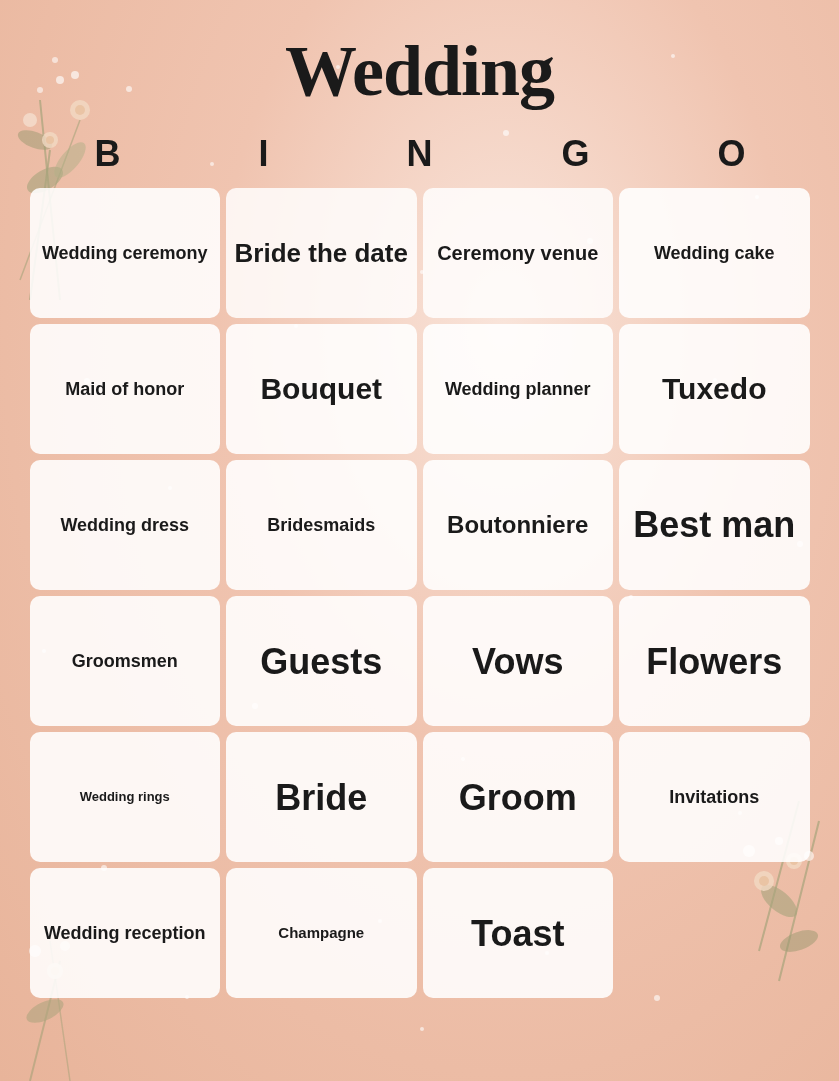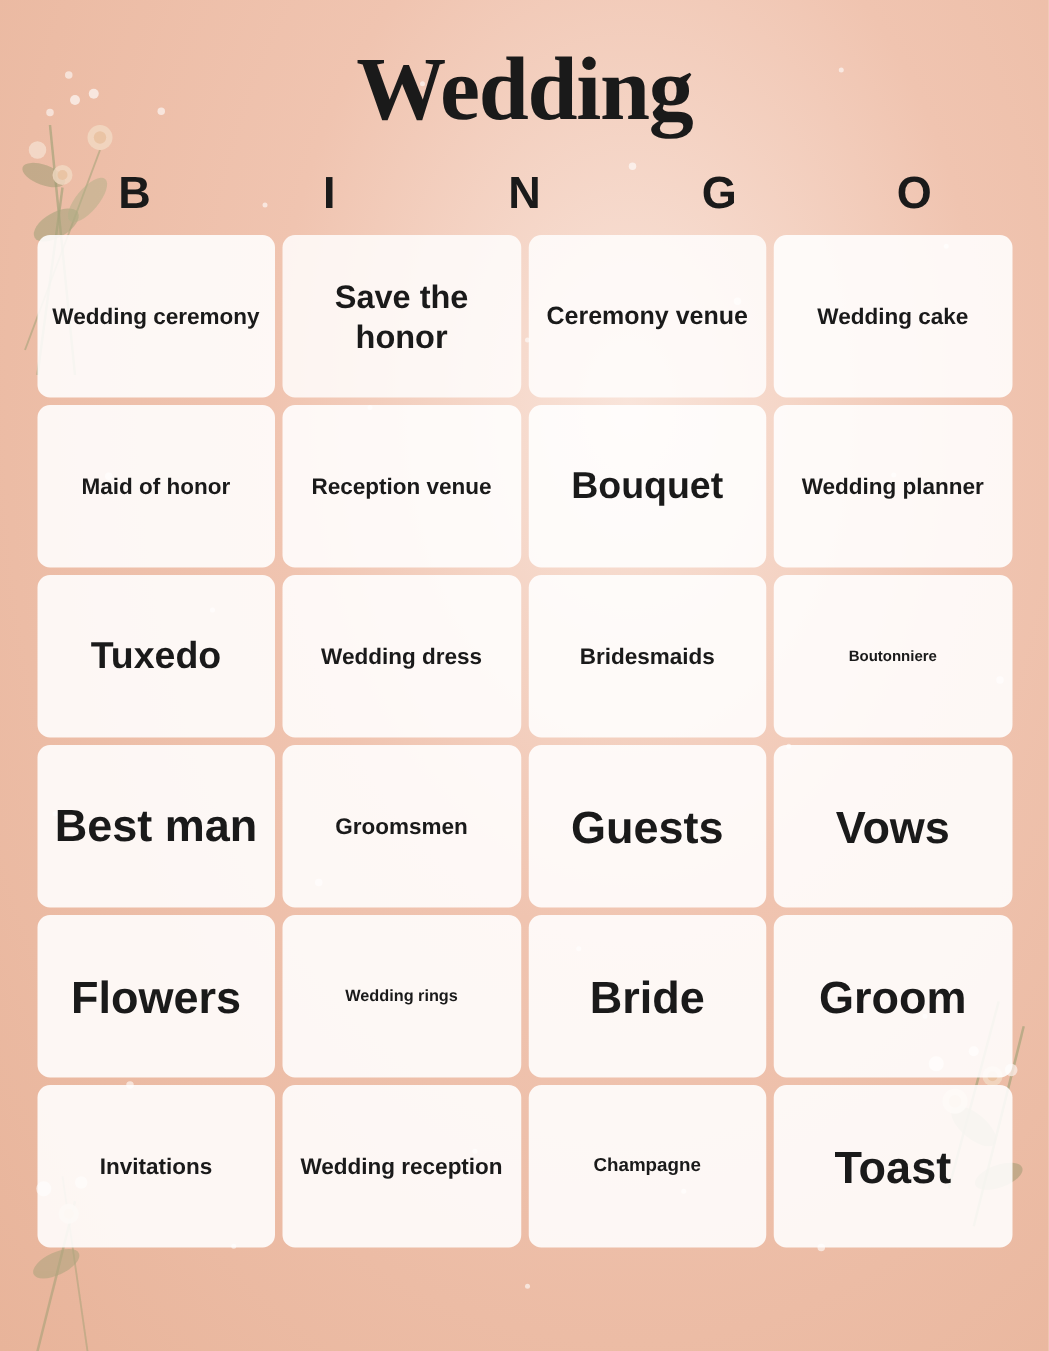--- a/index.html
+++ b/index.html
@@ -228,51 +228,48 @@
         <div class="bingo-letter">I</div>
         <div class="bingo-letter">N</div>
         <div class="bingo-letter">G</div>
         <div class="bingo-letter">O</div>
       </div>
     <div class="bingo-grid" id="bingo-grid">
         <div class="bingo-cell">
           <span class="cell-text" style="font-size: 18px;">Wedding ceremony</span>
         </div>
         <div class="bingo-cell" style="background: rgba(255, 255, 255, 0.82);">
-          <span class="cell-text large" style="font-size: 26px; font-weight: 900;">Save the honor</span>
+          <span class="cell-text large" style="font-size: 26px; font-weight: 900;">Bride the date</span>
         </div>
         <div class="bingo-cell" style="background: rgba(255, 255, 255, 0.82);">
           <span class="cell-text" style="font-size: 20px;">Ceremony venue</span>
         </div>
         <div class="bingo-cell">
           <span class="cell-text" style="font-size: 18px;">Wedding cake</span>
         </div>
         <div class="bingo-cell">
           <span class="cell-text" style="font-size: 18px;">Maid of honor</span>
         </div>
         <div class="bingo-cell">
-          <span class="cell-text" style="font-size: 18px;">Reception venue</span>
-        </div>
-        <div class="bingo-cell">
           <span class="cell-text large">Bouquet</span>
         </div>
         <div class="bingo-cell">
           <span class="cell-text" style="font-size: 18px;">Wedding planner</span>
         </div>
         <div class="bingo-cell">
           <span class="cell-text large">Tuxedo</span>
         </div>
         <div class="bingo-cell">
           <span class="cell-text" style="font-size: 18px;">Wedding dress</span>
         </div>
         <div class="bingo-cell">
           <span class="cell-text" style="font-size: 18px;">Bridesmaids</span>
         </div>
         <div class="bingo-cell">
-          <span class="cell-text" style="font-size: 12px;">Boutonniere</span>
+          <span class="cell-text" style="font-size: 24px;">Boutonniere</span>
         </div>
         <div class="bingo-cell">
           <span class="cell-text" style="font-size: 36px; font-weight: 900; line-height: 1.1;">Best man</span>
         </div>
         <div class="bingo-cell">
           <span class="cell-text" style="font-size: 18px;">Groomsmen</span>
         </div>
         <div class="bingo-cell">
           <span class="cell-text xlarge">Guests</span>
         </div>

